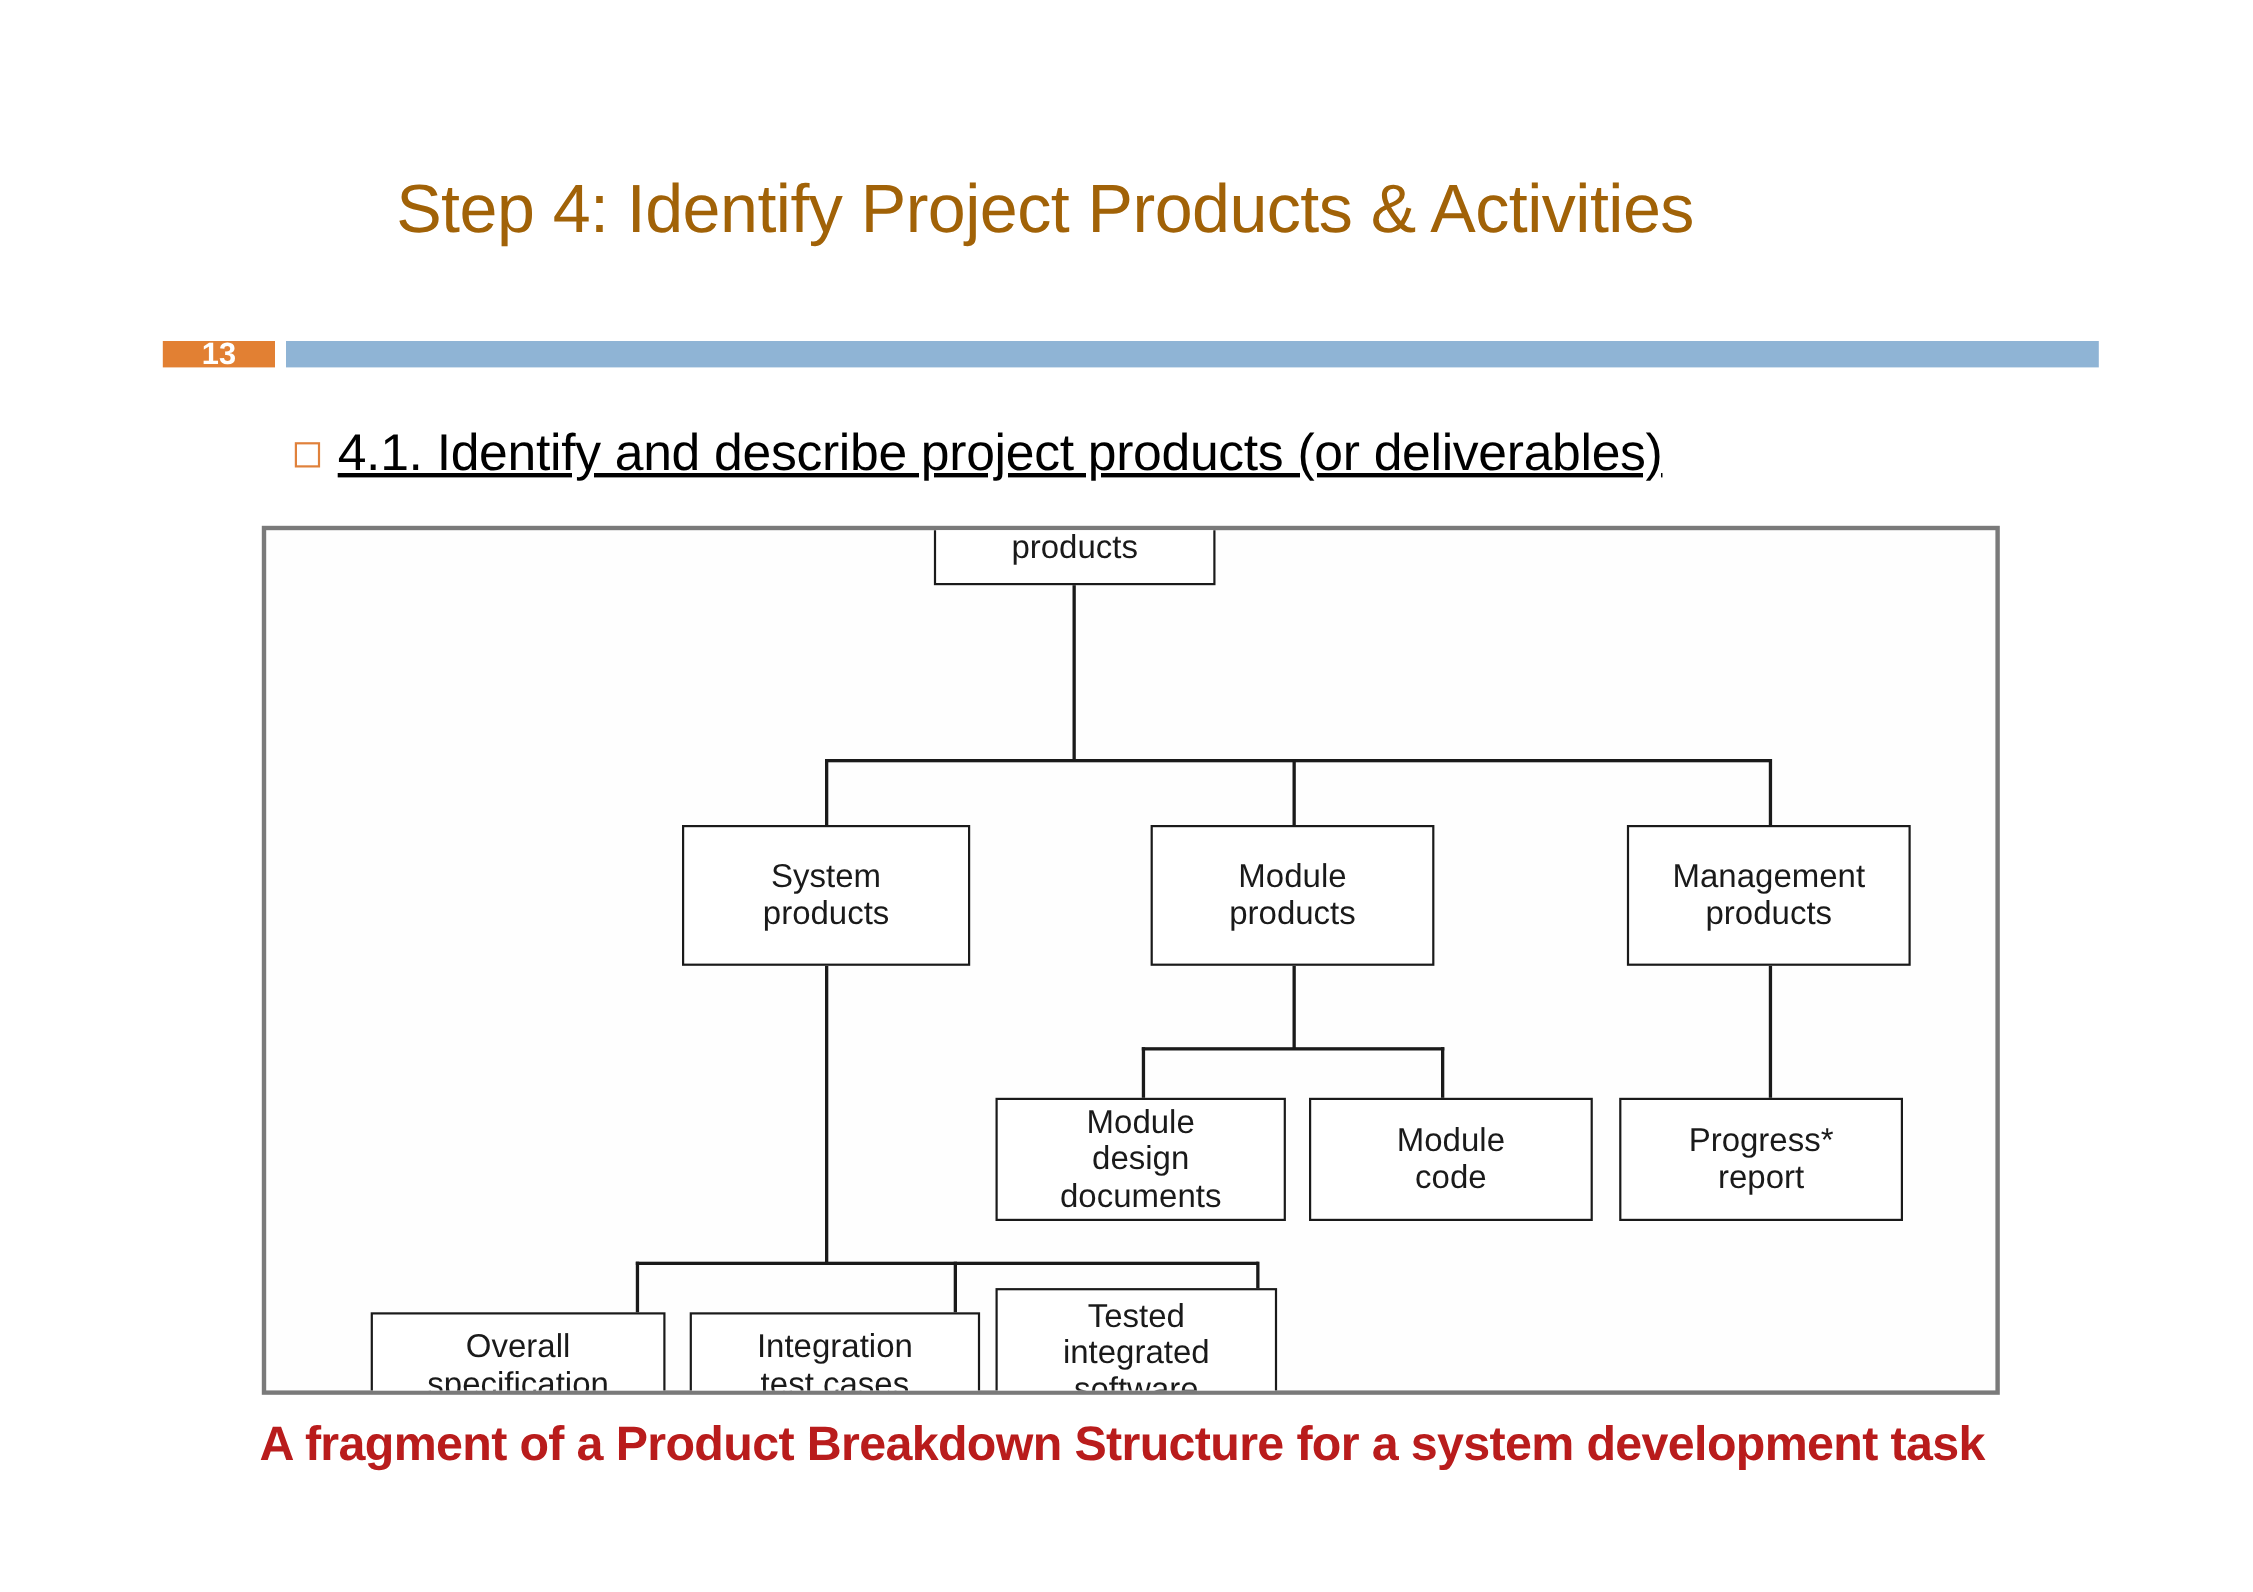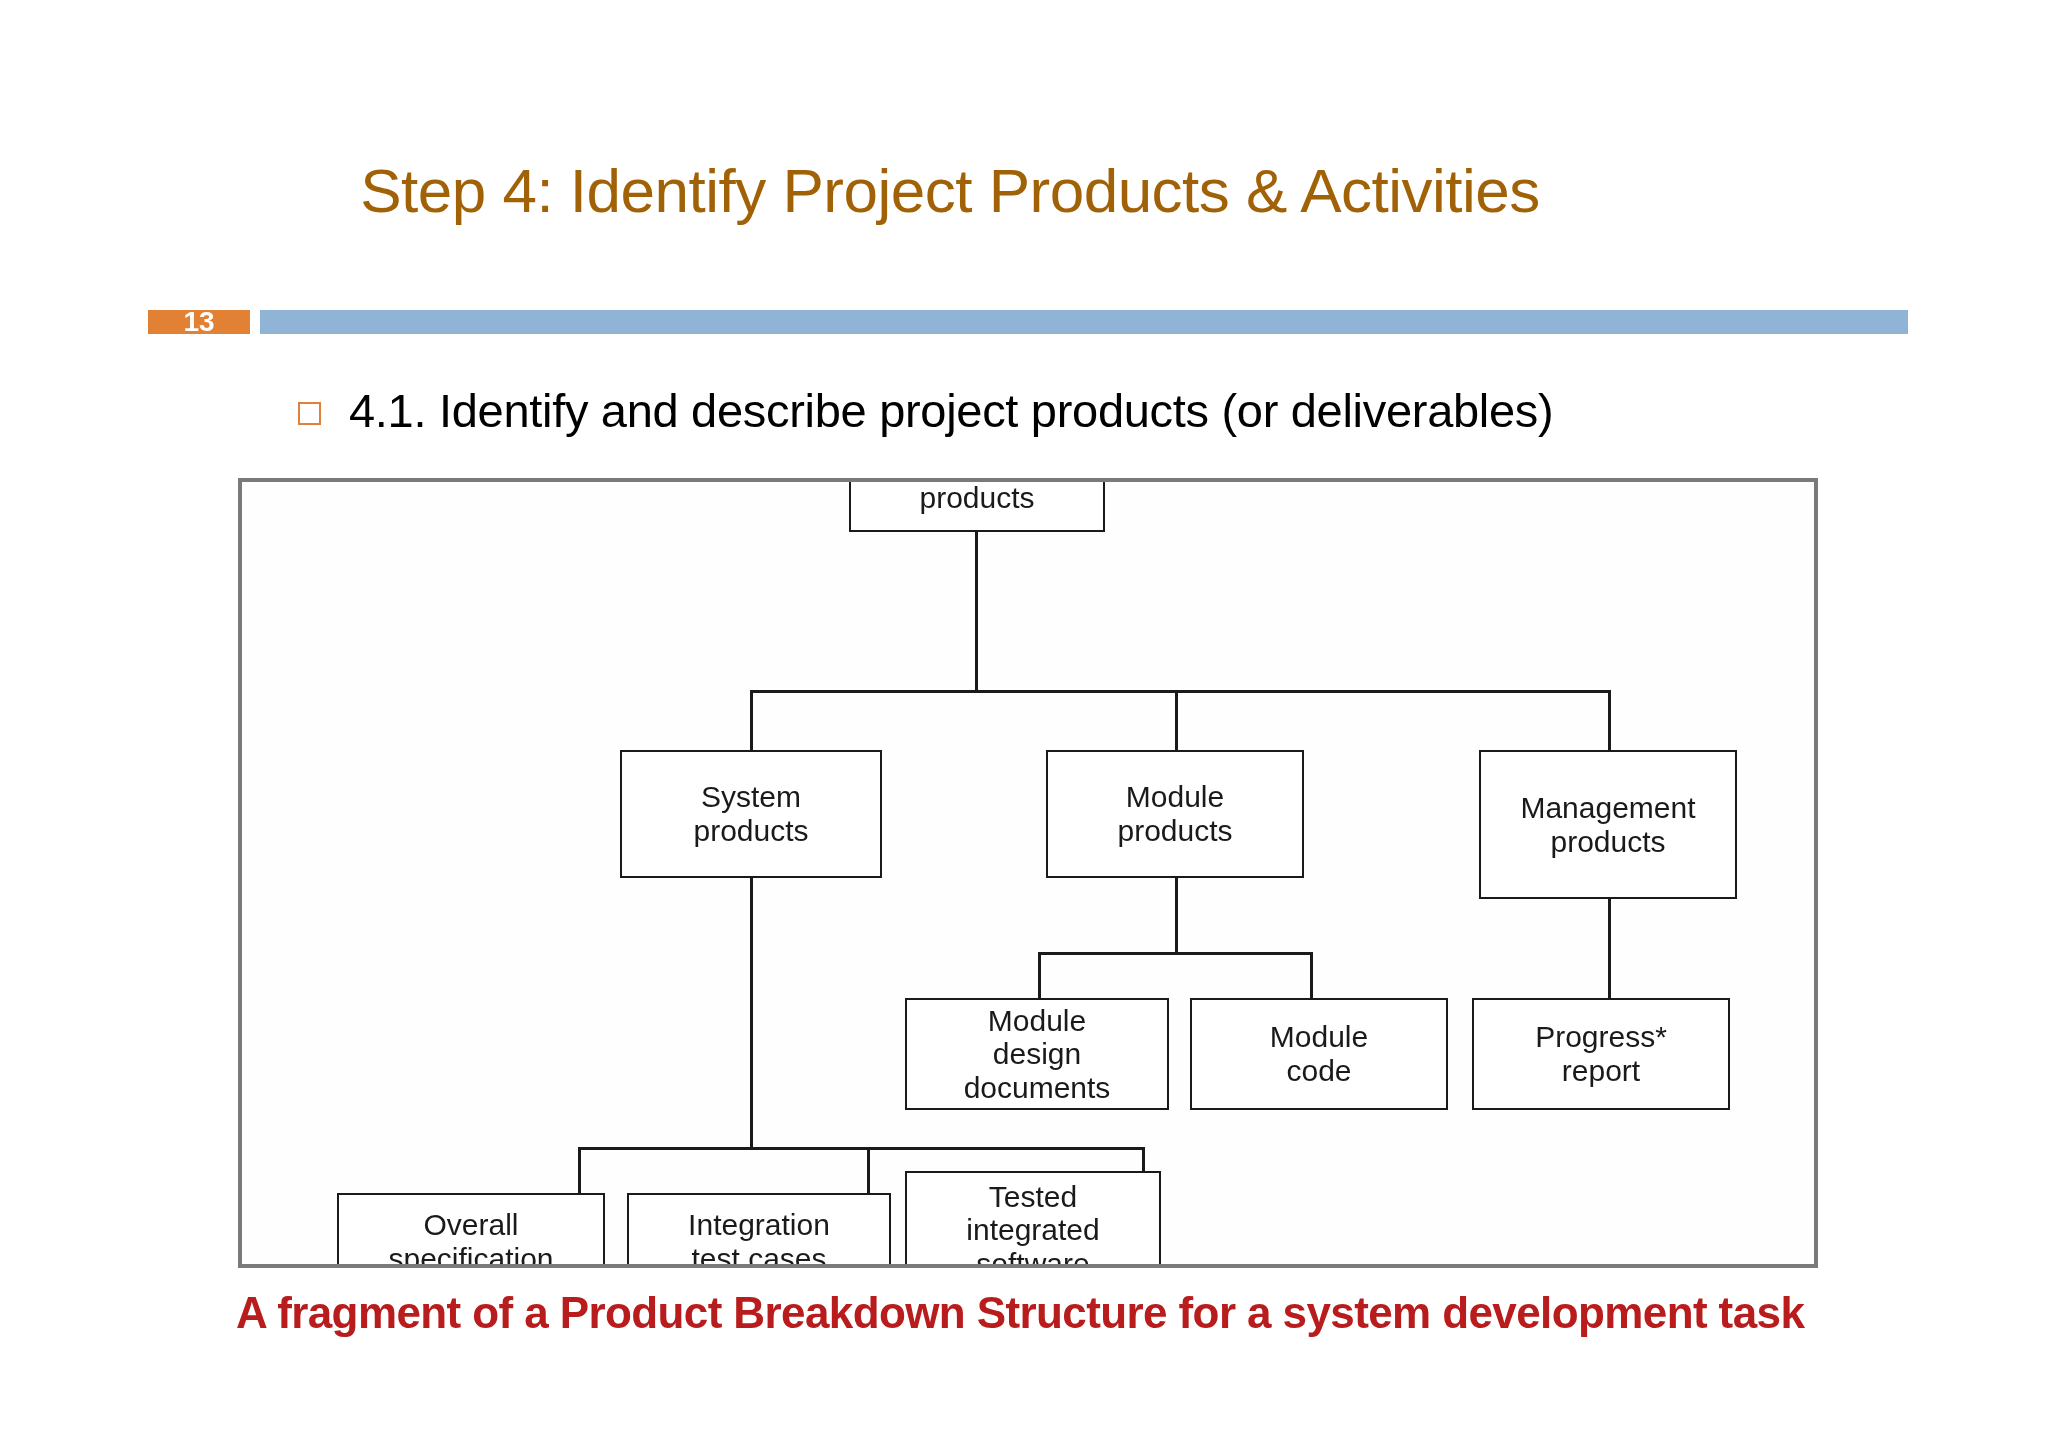--- a/index.html
+++ b/index.html
@@ -55,25 +55,26 @@
     width: 10px;
   }
   #band-bar {
     flex: 1;
     background: #8FB4D5;
   }
 
   
   #bullet-row {
     position: absolute;
-    left: 298px;
+    left: 268px;
     top: 383px;
     display: flex;
     align-items: center;
-    gap: 28px;
+    gap: 16px;
+    text-decoration: underline;
   }
   #bullet-marker {
     width: 19px;
     height: 19px;
     border: 2.5px solid #E0813B;
     background: transparent;
     flex: 0 0 auto;
     margin-top: 6px;
   }
   #bullet-text {
@@ -191,21 +192,21 @@
     </div>
 
     <div class="node" style="left:378px; top:268px; width:262px; height:128px;">
       <span>System
 products</span>
     </div>
     <div class="node" style="left:804px; top:268px; width:258px; height:128px;">
       <span>Module
 products</span>
     </div>
-    <div class="node" style="left:1237px; top:268px; width:258px; height:149px;">
+    <div class="node" style="left:1237px; top:268px; width:258px; height:128px;">
       <span>Management
 products</span>
     </div>
 
     <div class="node" style="left:663px; top:516px; width:264px; height:112px;">
       <span>Module
 design
 documents</span>
     </div>
     <div class="node" style="left:948px; top:516px; width:258px; height:112px;">

